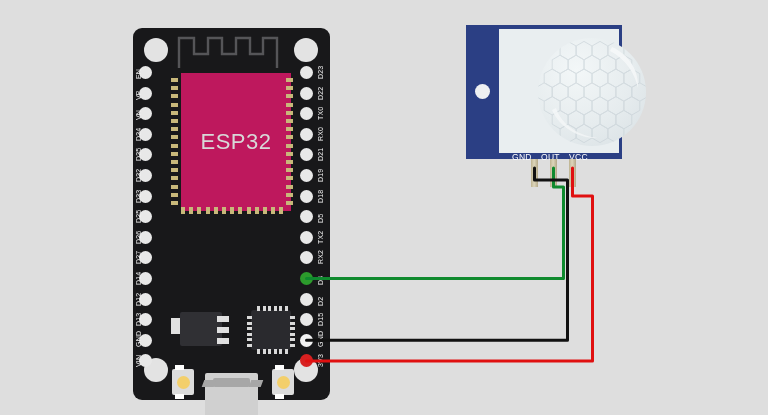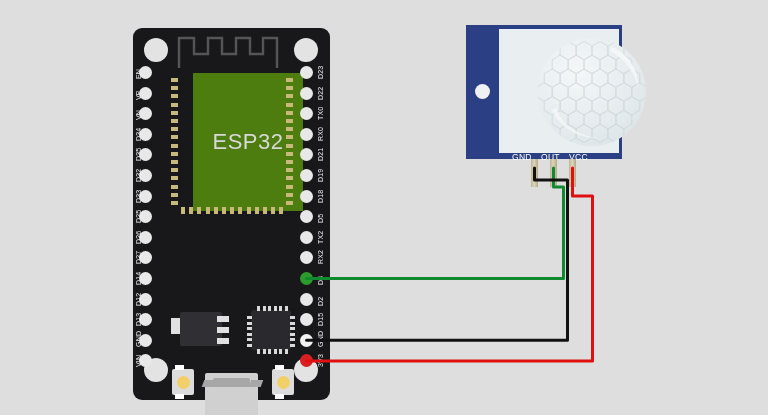--- a/index.html
+++ b/index.html
@@ -23,22 +23,22 @@
   #hole-tl{left:11px;top:10px;}
   #hole-tr{left:161px;top:10px;}
   #hole-bl{left:11px;top:330px;}
   #hole-br{left:161px;top:330px;}
 
   
   #antenna{position:absolute;left:44px;top:4px;width:110px;height:38px;}
 
   
   #esp-module{
-    position:absolute;left:60px;top:45px;width:110px;height:138px;
-    background:#4d7c0f;
+    position:absolute;left:48px;top:45px;width:110px;height:138px;
+    background:#be185d;
   }
   #esp-module-label{
     position:absolute;left:0;top:0;width:110px;height:138px;
     display:flex;align-items:center;justify-content:center;
     color:#d8d8d8;font-size:22px;letter-spacing:.5px;
     font-family:"Liberation Sans", sans-serif;
   }
   .mod-pads{position:absolute;}
   .mod-pad{position:absolute;background:#c8b87a;}
 

